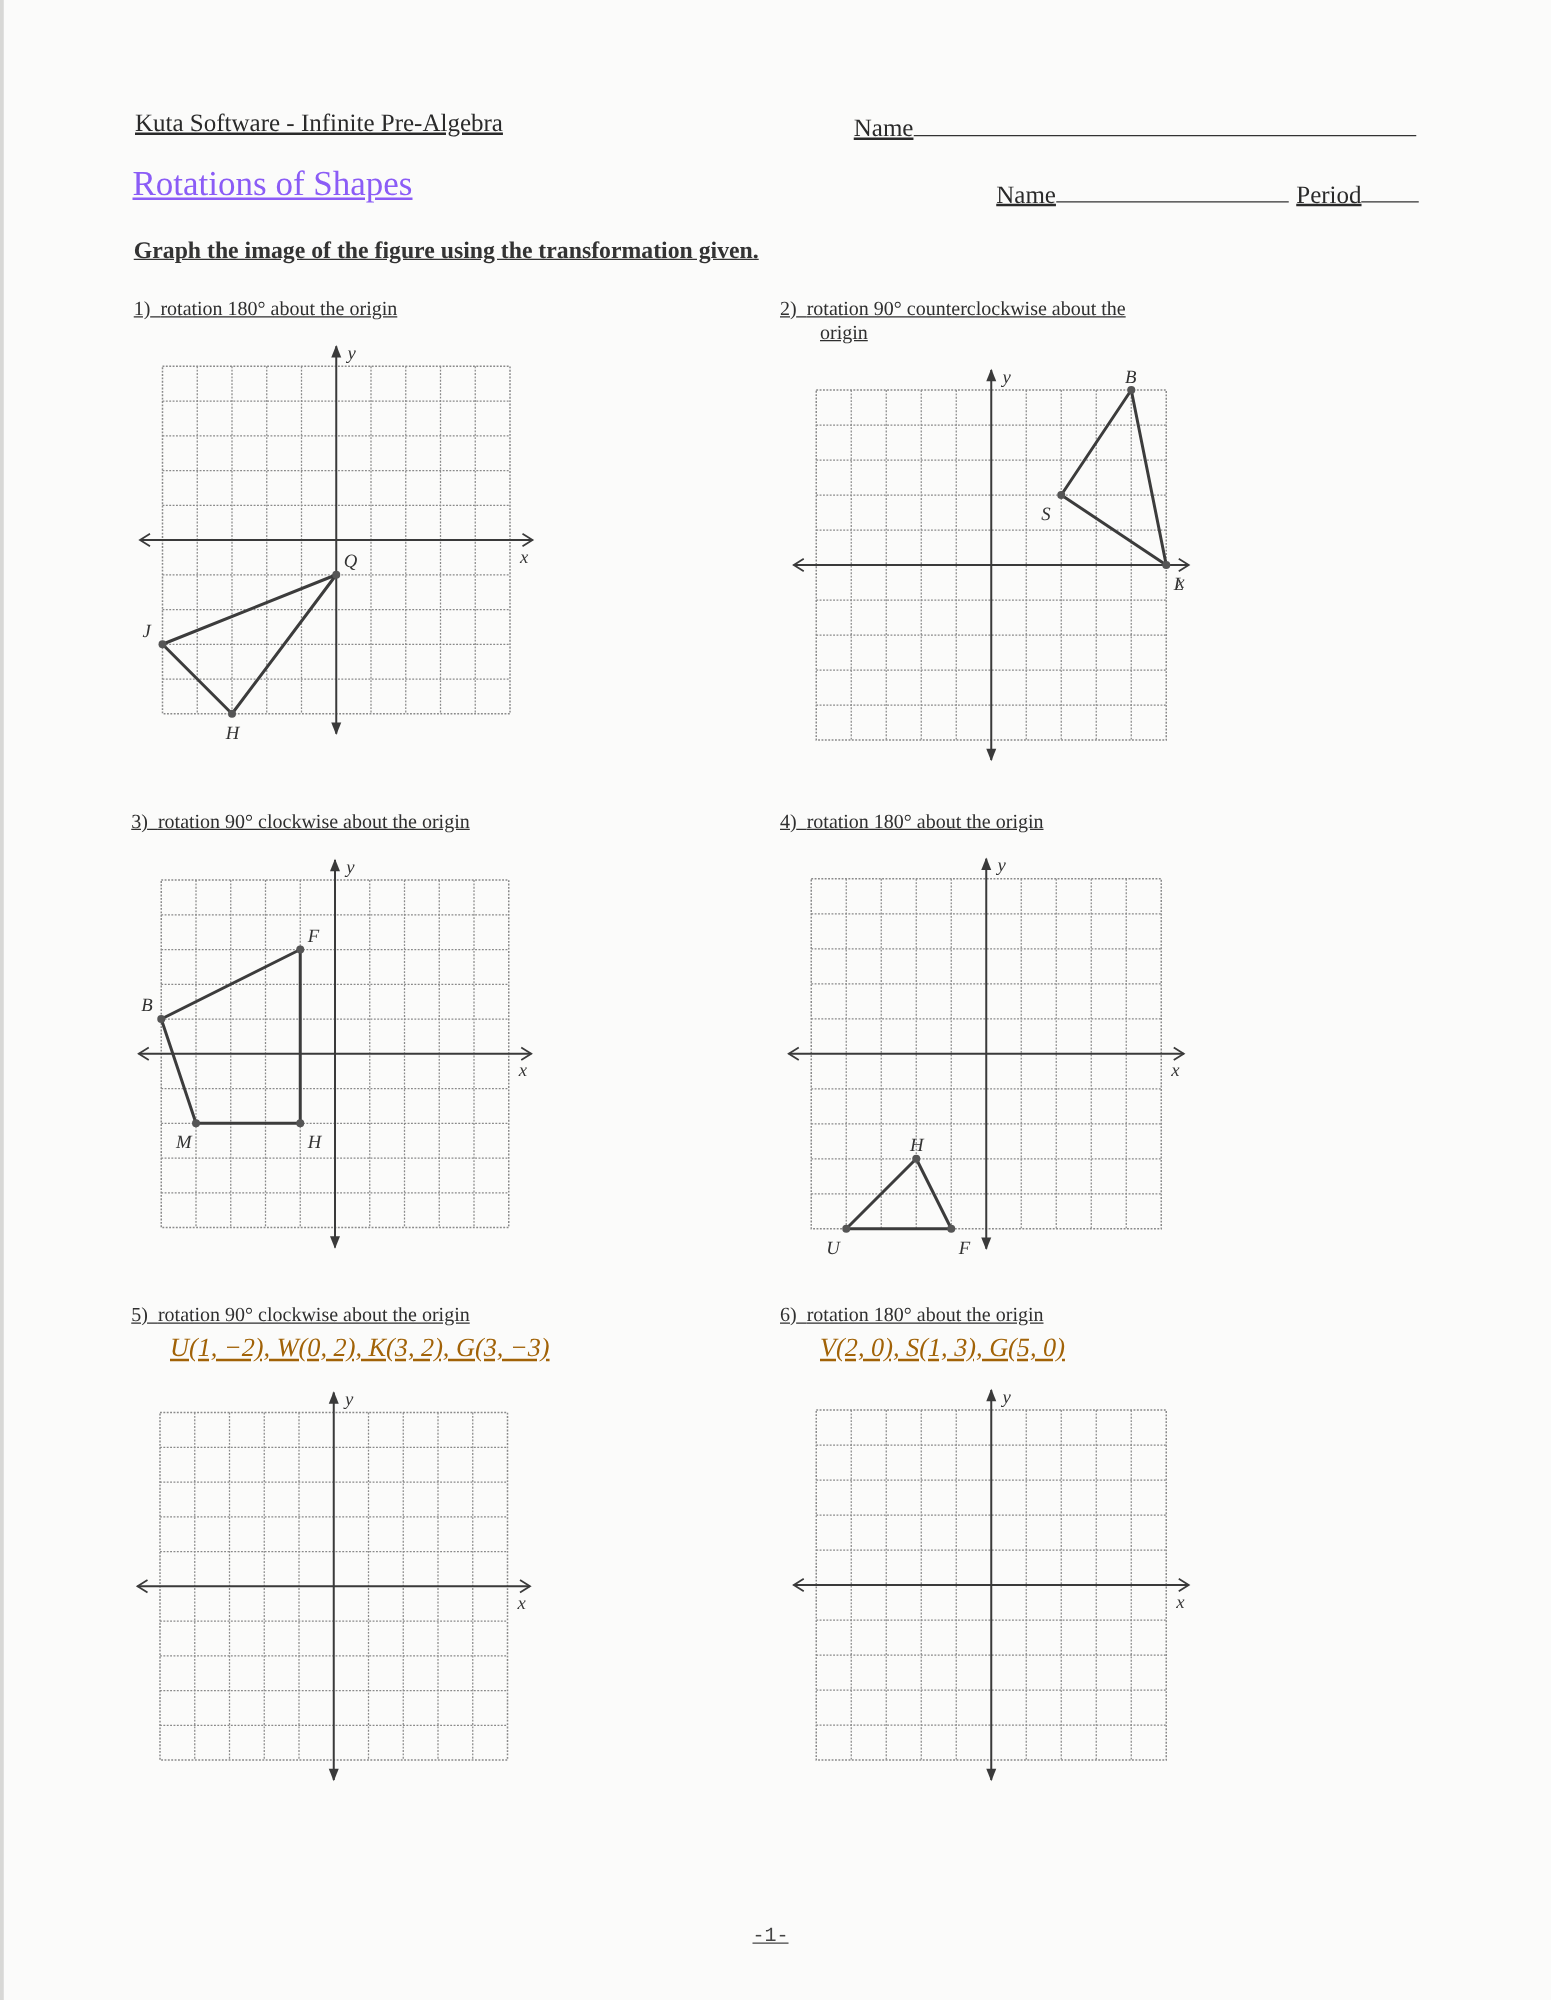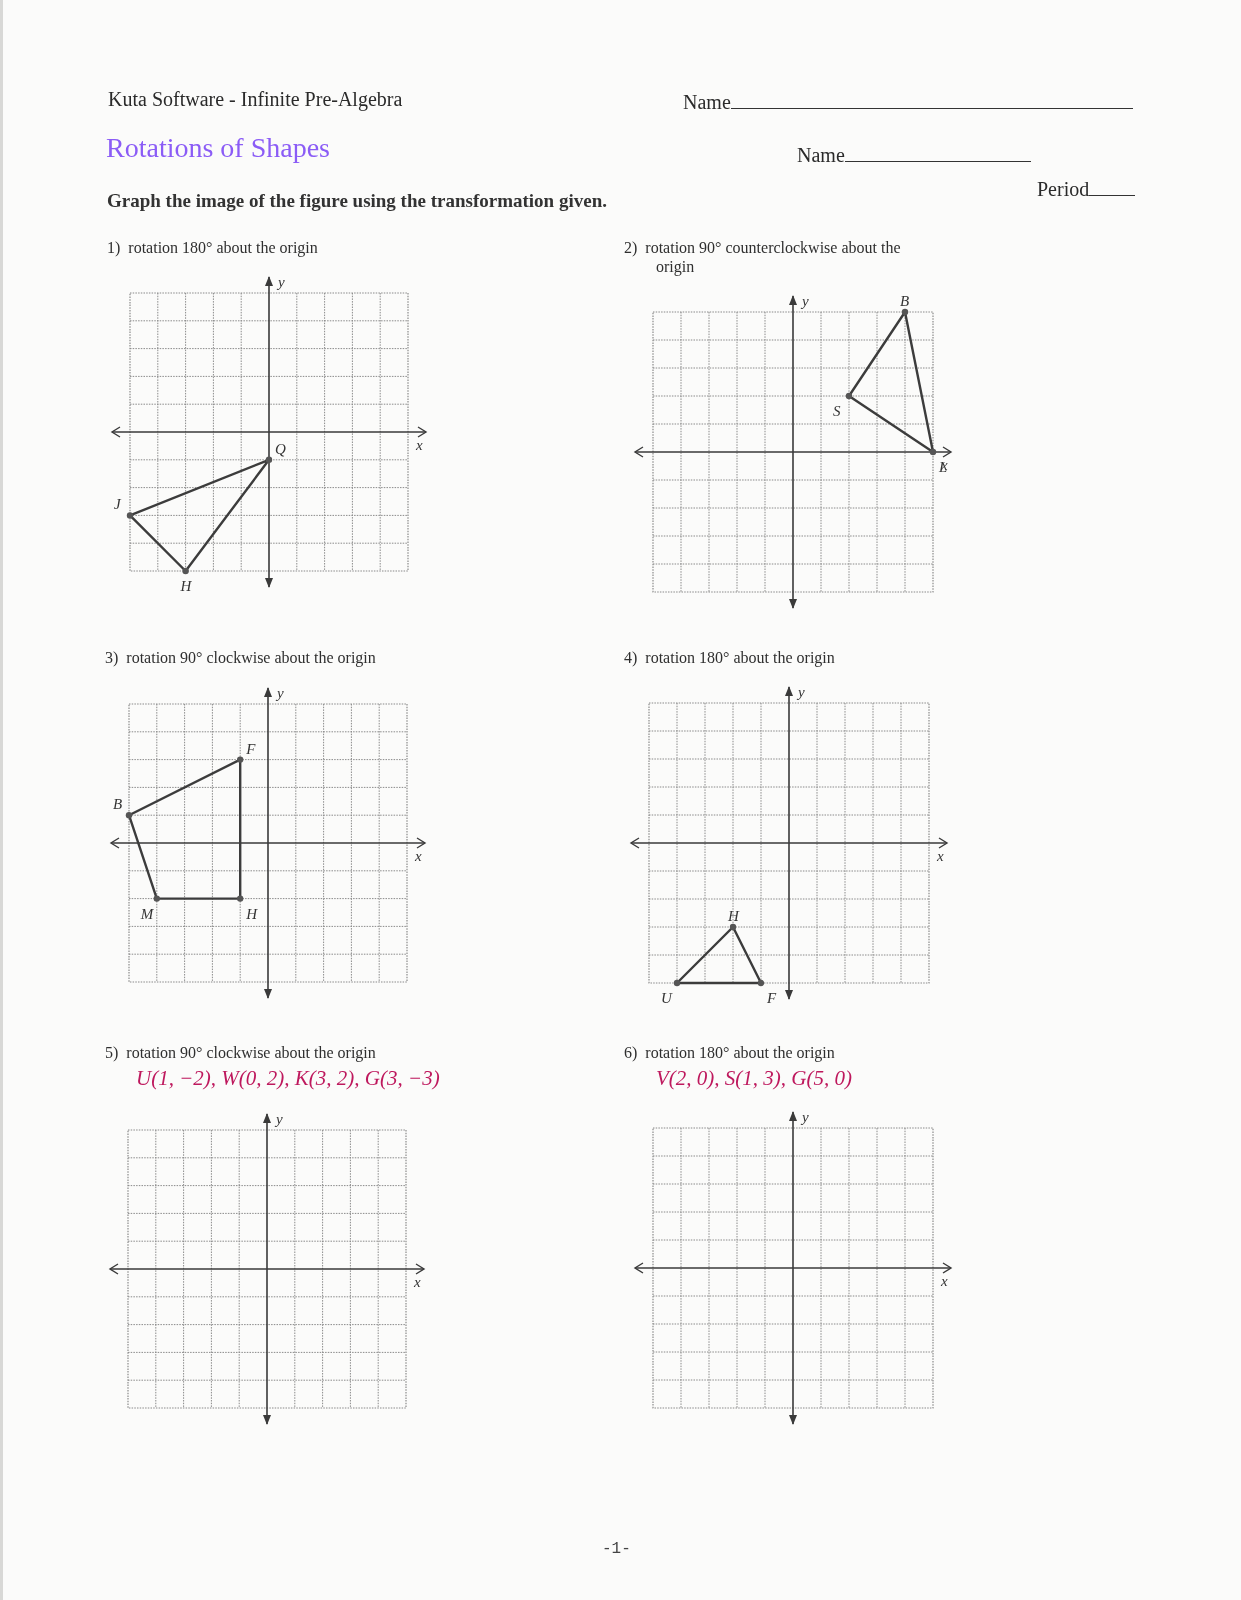--- a/index.html
+++ b/index.html
@@ -3,26 +3,26 @@
 <meta charset="utf-8">
 <style>
   html, body { margin: 0; padding: 0; }
   body {
     width: 1241px; height: 1600px; position: relative; overflow: hidden;
     background: #fbfbfa;
     font-family: "Liberation Serif", "DejaVu Serif", serif;
     color: #2a2a2a;
   }
   .page-edge { position: absolute; left: 0; top: 0; width: 3px; height: 1600px; background: #d8d8d6; }
-  .abs { position: absolute; white-space: nowrap; }
+  .abs { position: absolute; white-space: nowrap; text-decoration: underline; }
   .hdr-small { font-size: 20px; }
   .title { font-size: 28px; color: #8b5cf6; }
   .instr { font-size: 19px; font-weight: bold; color: #333; }
   .q { font-size: 16px; color: #2f2f2f; line-height: 19px; }
-  .coords { font-size: 21px; font-style: italic; color: #be185d; }
+  .coords { font-size: 21px; font-style: italic; color: #a16207; }
   .line-fill { display: inline-block; border-bottom: 1.5px solid #333; height: 20px; vertical-align: baseline; }
   .footer { font-family: "Liberation Mono", "DejaVu Sans Mono", monospace; font-size: 16px; color: #444; }
   svg.graph { position: absolute; overflow: visible; }
   .gridline { stroke: #8a8a8a; stroke-width: 1; stroke-dasharray: 1.5 1.2; }
   .border { stroke: #8a8a8a; stroke-width: 1.2; stroke-dasharray: 1.5 1.2; fill: none; }
   .axis { stroke: #3a3a3a; stroke-width: 1.6; }
   .shape { stroke: #3c3c3c; stroke-width: 2.4; fill: none; stroke-linejoin: round; }
   .pt { fill: #555; }
   .lbl { font-family: "Liberation Serif", "DejaVu Serif", serif; font-style: italic; font-size: 15px; fill: #333; }
 </style>
@@ -33,21 +33,21 @@
 
 <div class="abs hdr-small" style="left:108px; top:88px;">Kuta Software - Infinite Pre-Algebra</div>
 <div class="abs title" style="left:106px; top:132px;">Rotations of Shapes</div>
 
 <div class="abs hdr-small" style="left:683px; top:88px;">
   <span>Name</span><span class="line-fill" style="width:402px;"></span>
 </div>
 <div class="abs hdr-small" style="left:797px; top:141px;">
   <span>Name</span><span class="line-fill" style="width:186px;"></span>
 </div>
-<div class="abs hdr-small" style="left:1037px; top:141px;margin-top:34px;">
+<div class="abs hdr-small" style="left:1037px; top:141px;">
   <span>Period</span><span class="line-fill" style="width:46px;"></span>
 </div>
 
 <div class="abs instr" style="left:107px; top:190px;">Graph the image of the figure using the transformation given.</div>
 
 <div class="abs q" style="left:107px; top:238px;">
   <span>1)</span>&nbsp; <span>rotation 180° about the origin</span>
 </div>
 <div class="abs q" style="left:624px; top:238px;">
   <span>2)</span>&nbsp; <span>rotation 90° counterclockwise about the</span><br>

